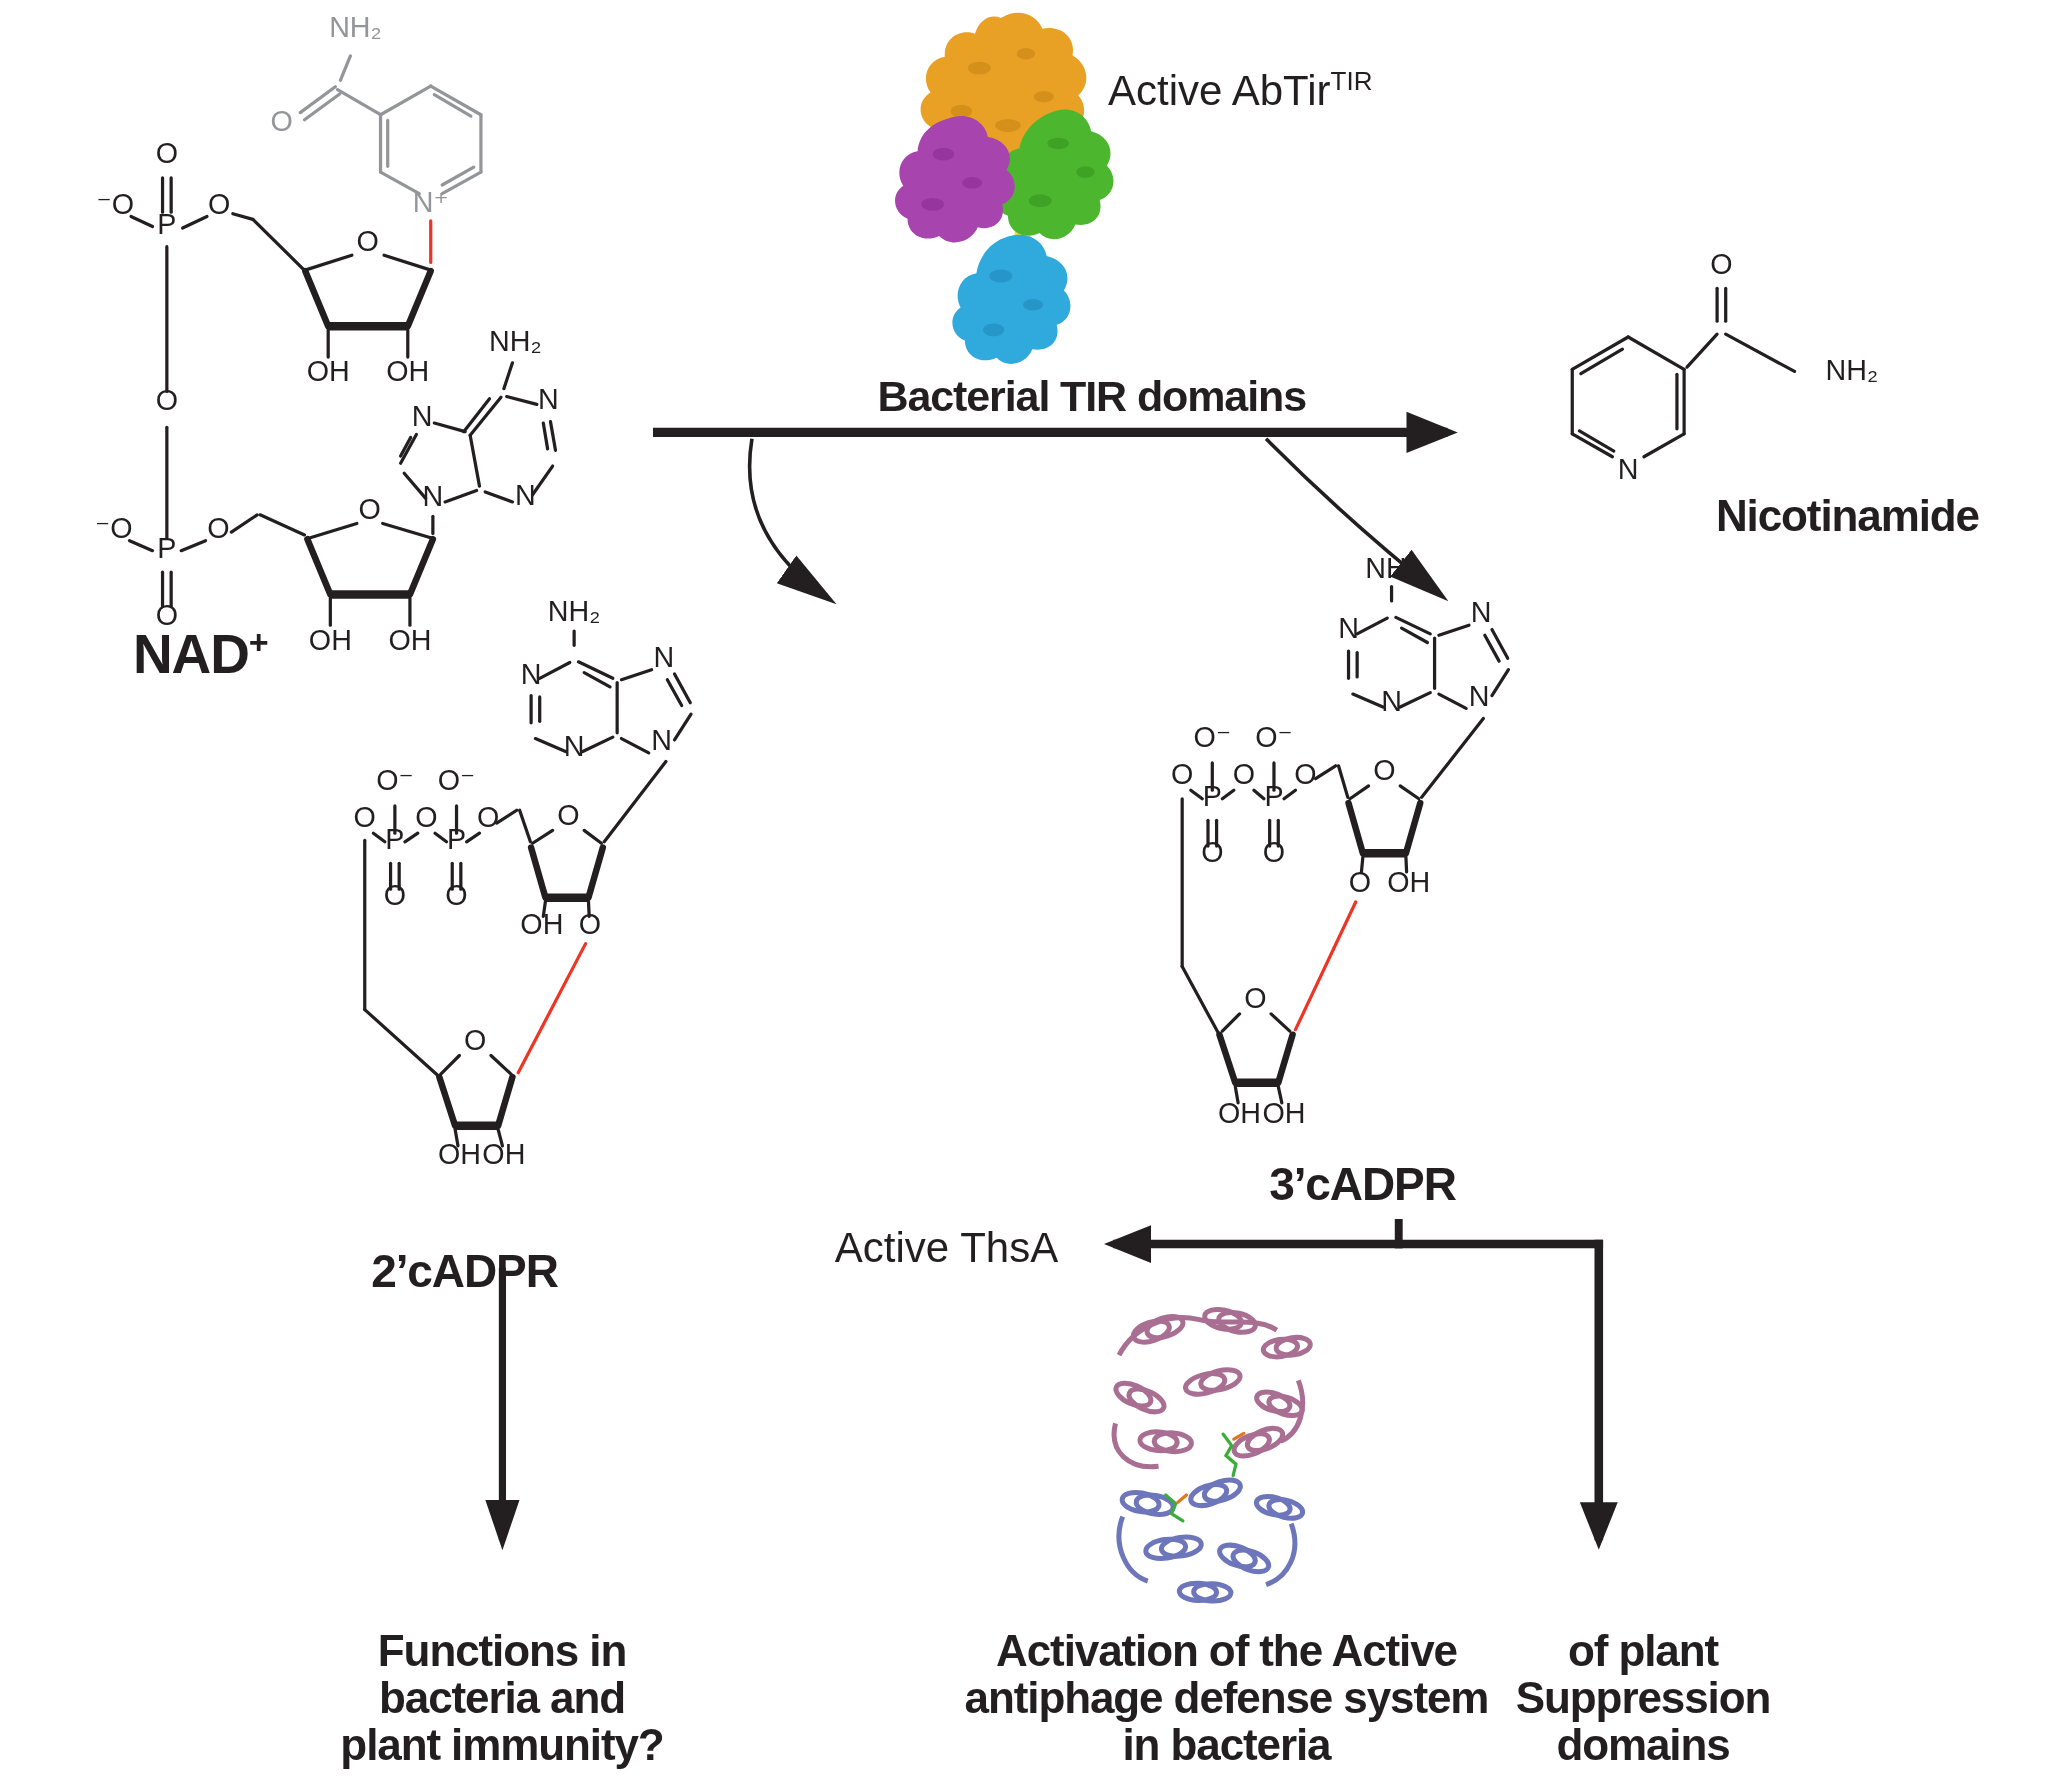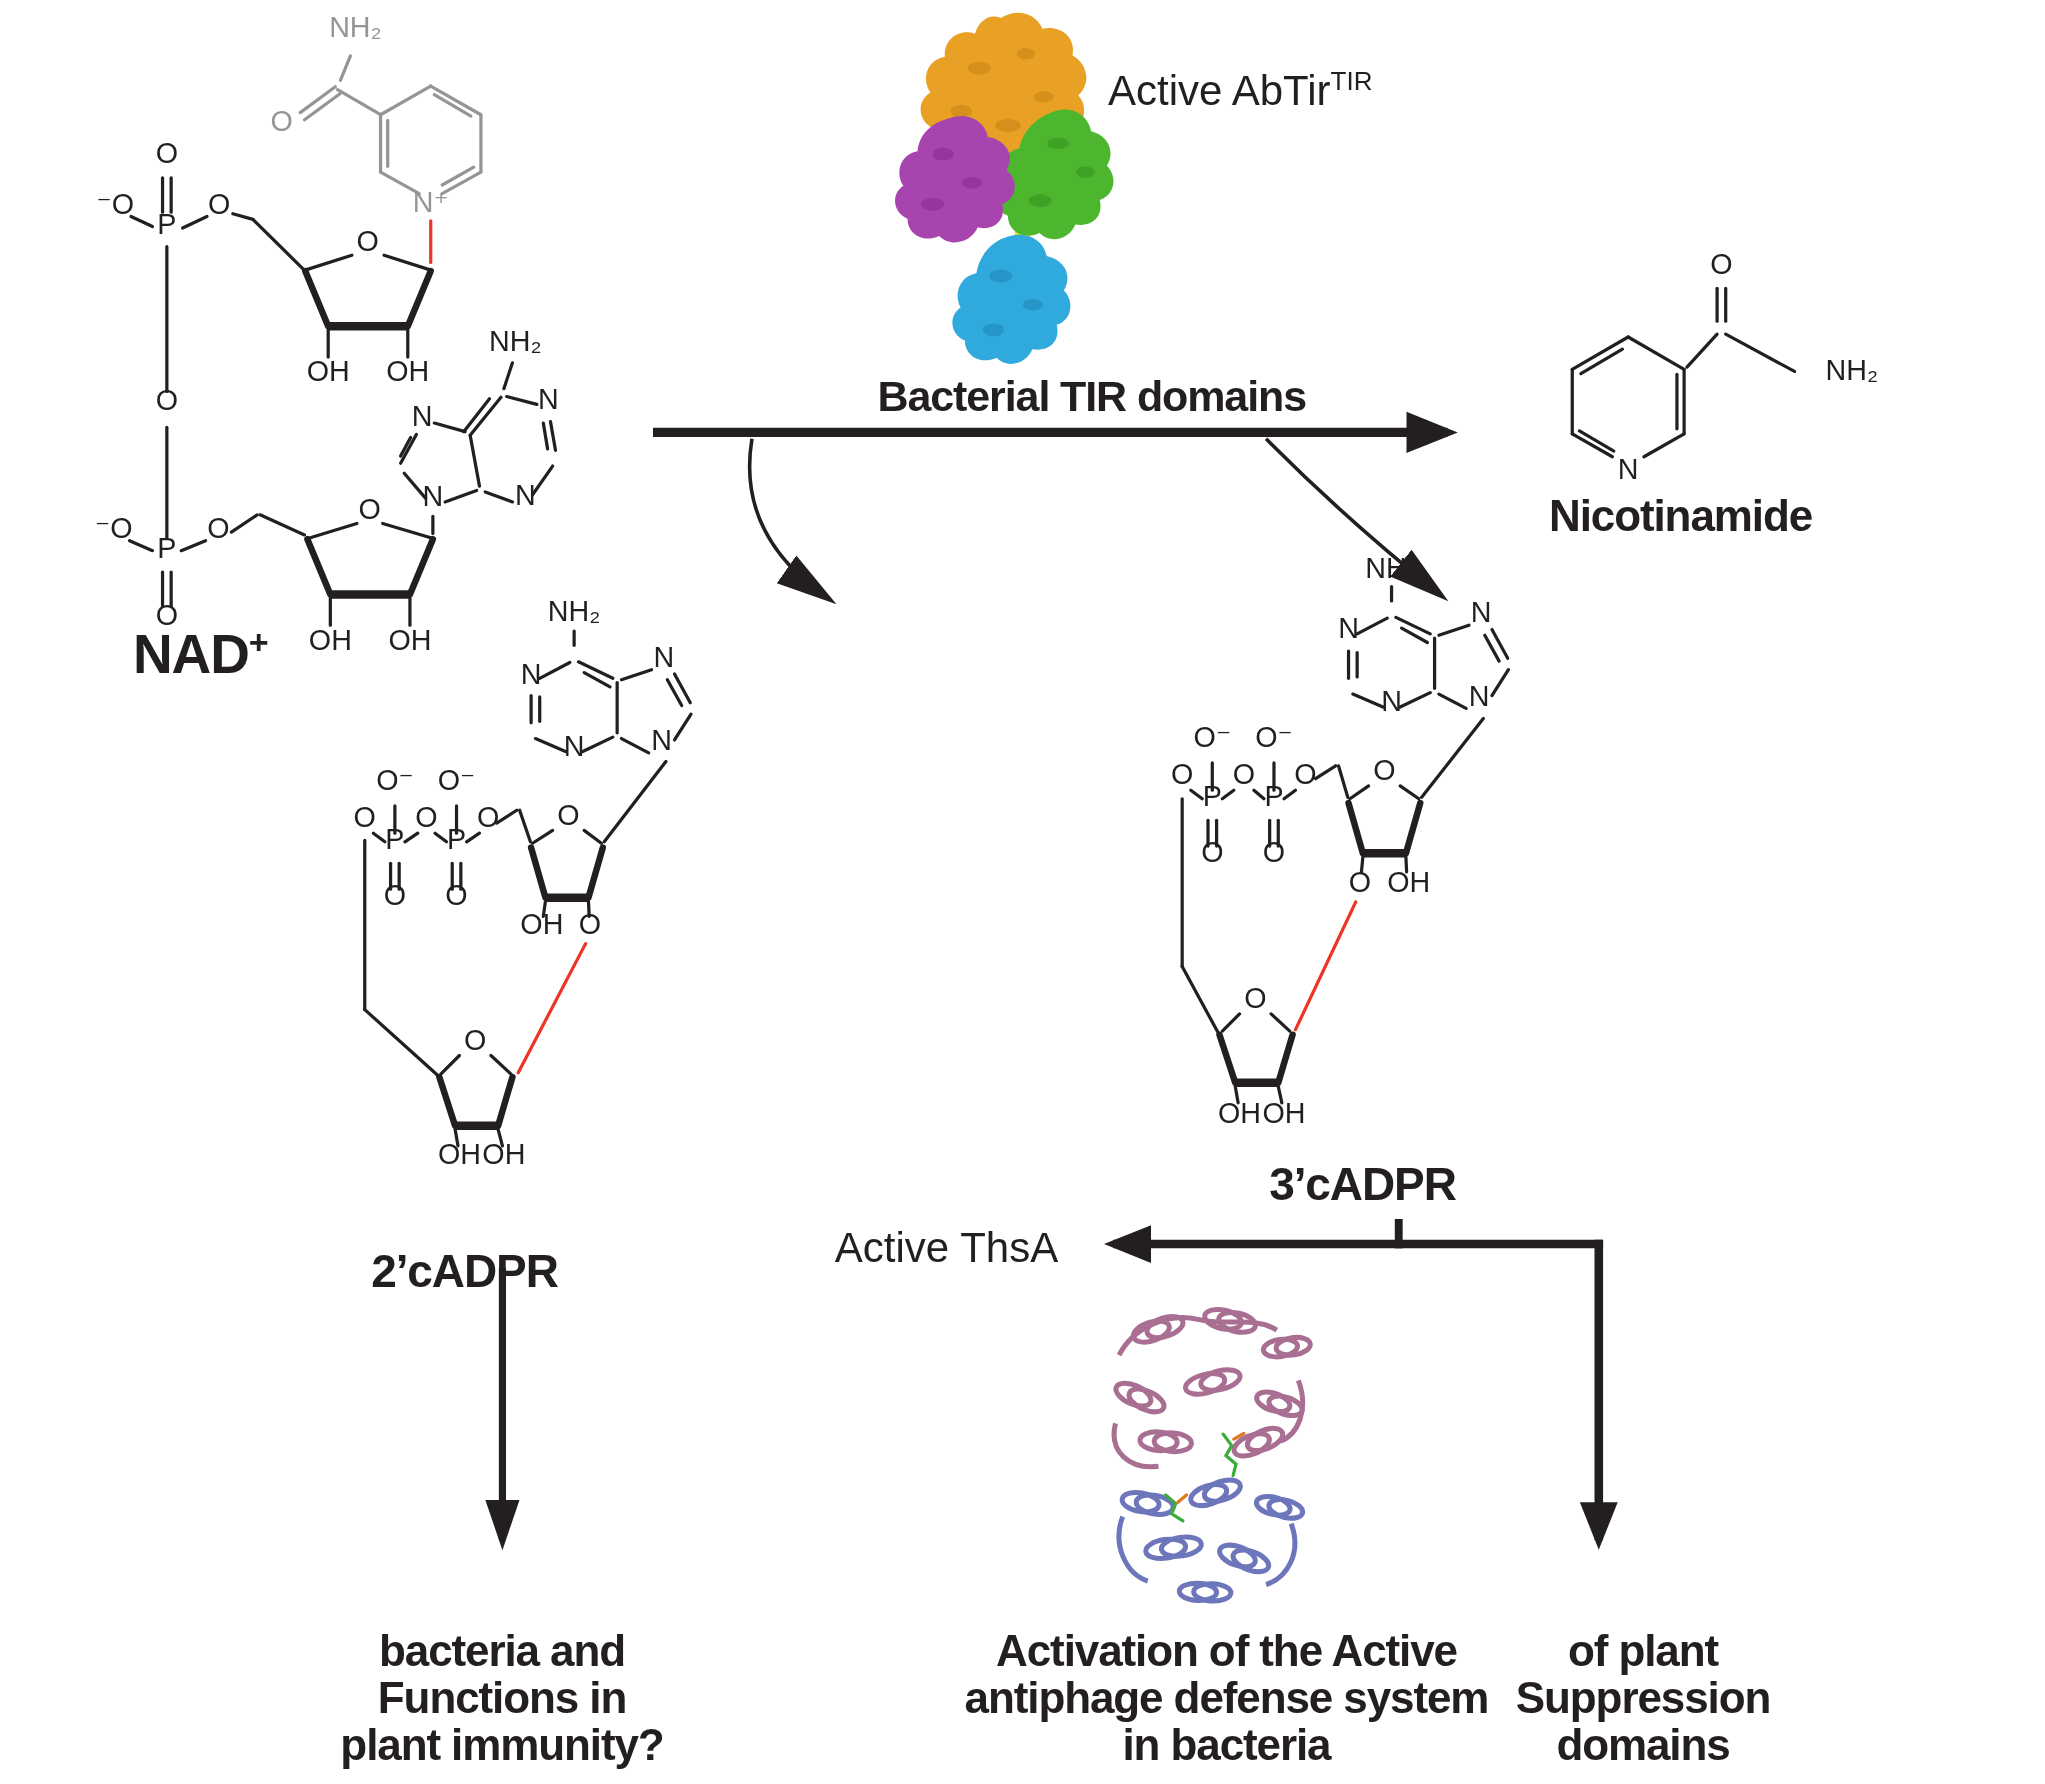--- a/index.html
+++ b/index.html
@@ -432,31 +432,31 @@
   <div class="lbl" style="left:1108px;top:66px;font-size:42px;">
     <span>Active AbTir</span><sup class="t">TIR</sup>
   </div>
 
   <div class="lbl bold" style="left:732px;top:372px;width:574px;text-align:right;font-size:43px;"><span>Bacterial TIR domains</span></div>
 
   <div class="lbl bold" style="left:133px;top:622px;font-size:55px;">
     <span>NAD</span><sup class="t">+</sup>
   </div>
 
-  <div class="lbl bold" style="left:1549px;top:491px;width:430px;text-align:left;font-size:44px;"><span>Nicotinamide</span></div>
+  <div class="lbl bold" style="left:1549px;top:491px;width:430px;text-align:right;font-size:44px;"><span>Nicotinamide</span></div>
 
   <div class="lbl bold" style="left:321px;top:1244px;width:287px;text-align:center;font-size:46px;"><span>2’cADPR</span></div>
 
   <div class="lbl bold" style="left:1219px;top:1149px;width:287px;text-align:center;font-size:46px;margin-top:8px;"><span>3’cADPR</span></div>
 
   <div class="lbl" style="left:810px;top:1224px;width:273px;text-align:center;font-size:42px;"><span>Active ThsA</span></div>
 
   <div class="lbl bold center" style="left:301px;top:1627px;width:402px;font-size:44px;line-height:47px;">
+    <div>Functions in</div>
     <div>bacteria and</div>
-    <div>Functions in</div>
     <div>plant immunity?</div>
   </div>
 
   <div class="lbl bold center" style="left:947px;top:1627px;width:559px;font-size:44px;line-height:47px;">
     <div>Activation of the Active</div>
     <div>antiphage defense system</div>
     <div>in bacteria</div>
   </div>
 
   <div class="lbl bold center" style="left:1442px;top:1627px;width:402px;font-size:44px;line-height:47px;">

